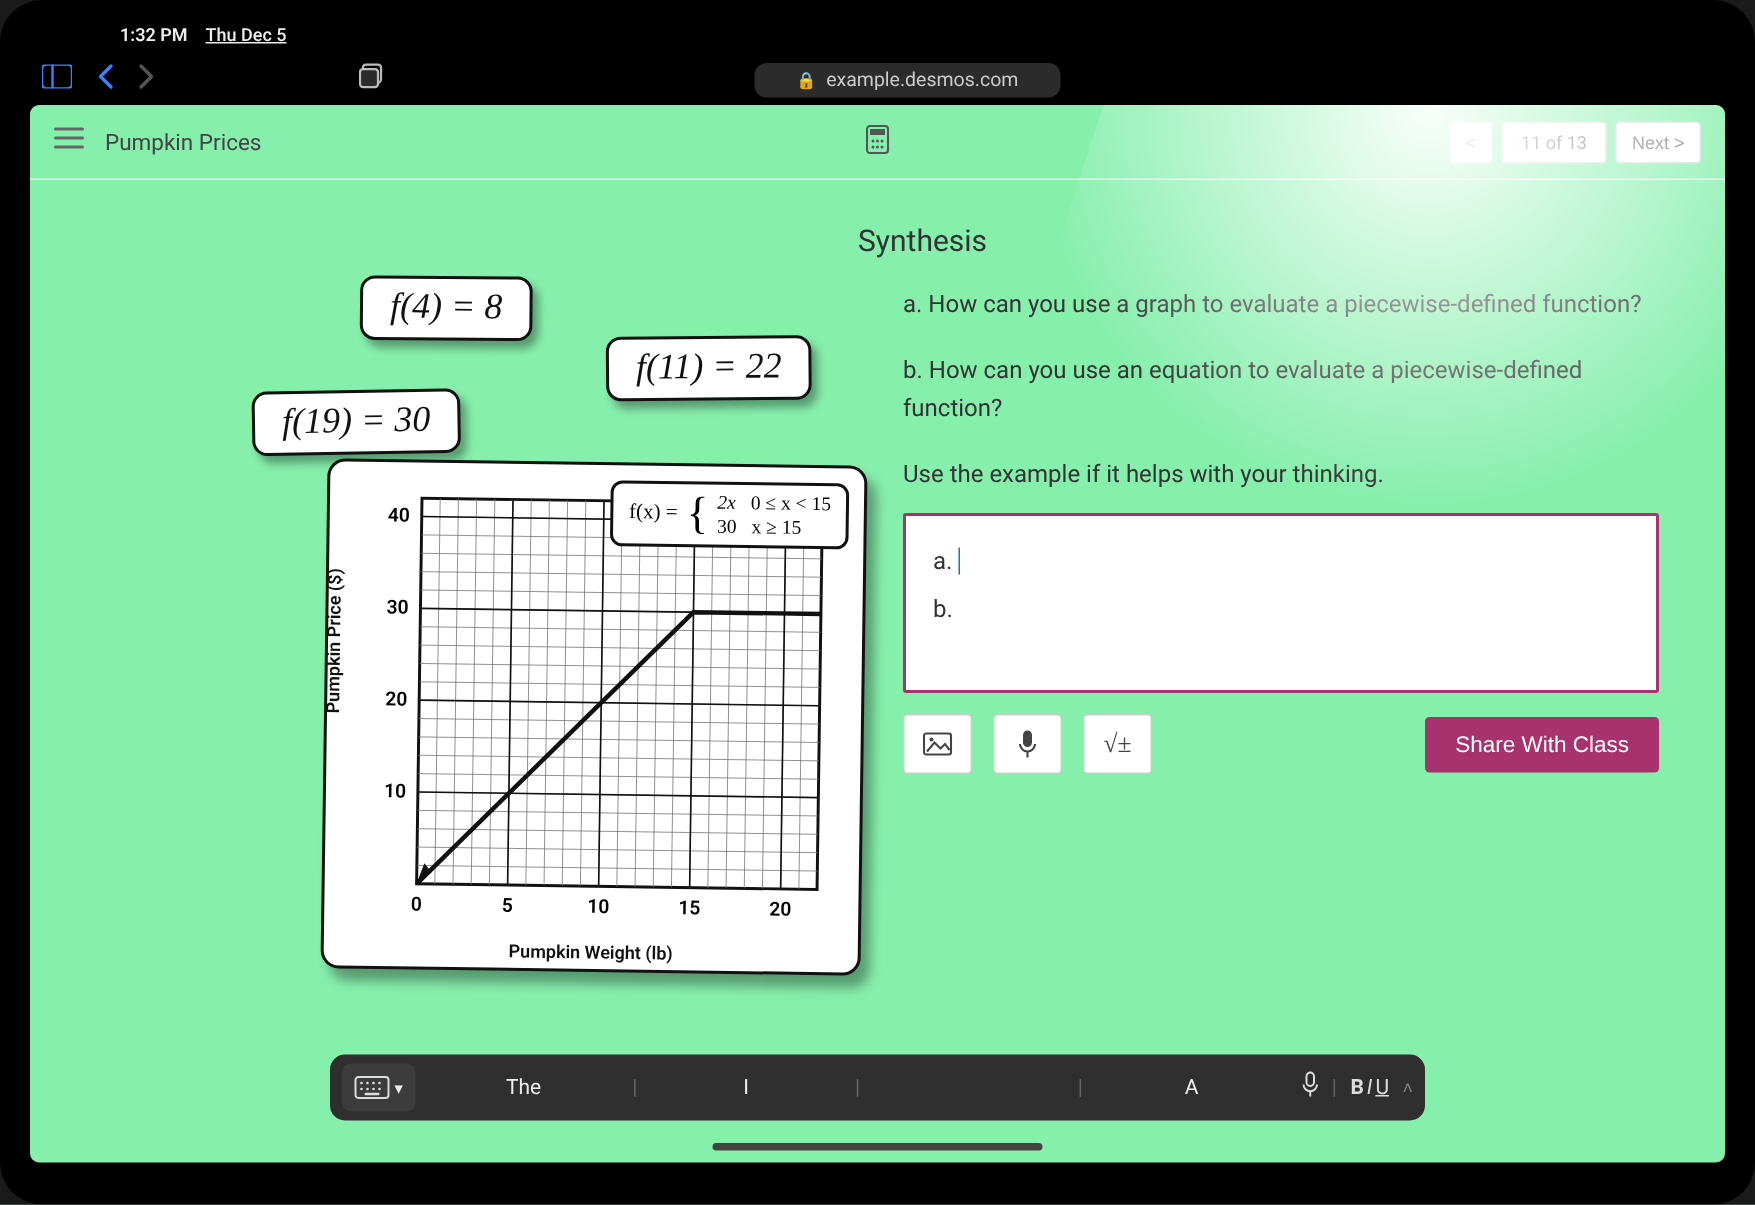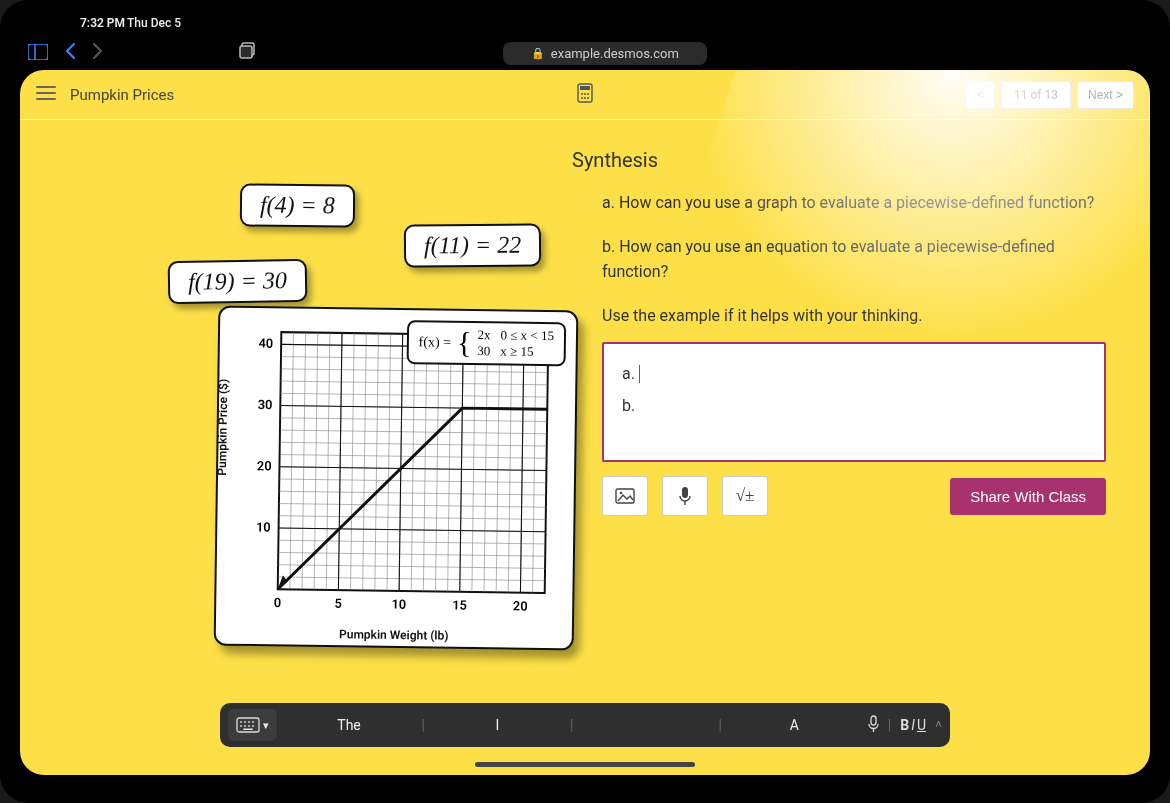--- a/index.html
+++ b/index.html
@@ -1,30 +1,30 @@
 <!DOCTYPE html>
 <html><head>
 <meta charset="utf-8">
 <style>
   * { box-sizing: border-box; margin: 0; padding: 0; }
   html, body { width: 1170px; height: 803px; font-family: -apple-system, BlinkMacSystemFont, "Segoe UI", Roboto, sans-serif; background: #1a1a1a; overflow: hidden; }
   .device-frame { position: relative; width: 1170px; height: 803px; background: #000; border-radius: 28px; padding: 14px 20px; }
   .status-bar { display: flex; align-items: center; color: #eee; font-size: 12px; height: 18px; padding: 0 60px; }
   .status-time { font-weight: 600; }
-  .status-date { margin-left: 2px; font-weight: 500; }
+  .status-date { margin-left: 12px; font-weight: 500; text-decoration: underline; }
   .browser-chrome { display: flex; align-items: center; height: 34px; margin-top: 4px; padding: 0 8px; }
   .chrome-left { display: flex; align-items: center; gap: 16px; width: 200px; }
   .chrome-icon { color: #3b82f6; font-size: 18px; }
   .chrome-back { color: #3b82f6; font-size: 18px; }
   .chrome-fwd { color: #555; font-size: 18px; }
   .url-pill { flex: 1; display: flex; justify-content: center; align-items: center; }
   .url-inner { background: #2b2b2b; color: #ccc; font-size: 13px; padding: 4px 28px; border-radius: 8px; display: flex; align-items: center; gap: 6px; }
   .lock { font-size: 11px; }
   .chrome-right { width: 200px; }
-  .content { background: #fde047; border-radius: 24px; height: calc(100% - 70px); position: relative; overflow: hidden; }
+  .content { background: #86efac; border-radius: 6px; height: calc(100% - 70px); position: relative; overflow: hidden; }
   .glare { position: absolute; top: -140px; right: -80px; width: 520px; height: 520px; background: radial-gradient(circle at 40% 30%, rgba(255,255,255,.95), rgba(255,255,255,0) 55%); transform: rotate(18deg); pointer-events: none; z-index: 50; }
   .top-bar { display: flex; align-items: center; height: 50px; padding: 0 16px; border-bottom: 1px solid #eee; position: relative; }
   .hamburger { width: 22px; color: #666; font-size: 18px; margin-right: 12px; }
   .title-block { flex: 1; }
   .title-main { font-size: 15px; color: #444; }
   .title-sub { font-size: 11px; color: #777; }
   .calc-center { position: absolute; left: 50%; top: 50%; transform: translate(-50%, -50%); font-size: 16px; color: #555; }
   .nav-cluster { display: flex; align-items: center; gap: 6px; }
   .nav-btn { border: 1px solid #ddd; background: #fff; color: #777; font-size: 12px; padding: 6px 10px; border-radius: 3px; display: flex; align-items: center; gap: 4px; }
   .nav-count { border: 1px solid #ddd; background: #fff; color: #777; font-size: 12px; padding: 6px 12px; border-radius: 3px; }
@@ -61,21 +61,21 @@
   .kb-right { display: flex; align-items: center; gap: 8px; margin-left: auto; }
   .kb-biu span { margin: 0 1px; }
   .home-ind { position: absolute; bottom: 8px; left: 50%; transform: translateX(-50%); width: 220px; height: 5px; background: #444; border-radius: 3px; }
 </style>
 </head>
 <body>
 
 <div class="device-frame">
 
   <div class="status-bar">
-    <span class="status-time">7:32 PM</span>
+    <span class="status-time">1:32 PM</span>
     <span class="status-date">Thu Dec 5</span>
   </div>
 
   <div class="browser-chrome">
     <div class="chrome-left">
       <span class="chrome-icon">
         <svg width="20" height="16" viewBox="0 0 20 16">
             <rect x="0" y="0" width="20" height="16" rx="3" fill="none" stroke="#3b82f6" stroke-width="1.6"></rect>
             <line x1="7" y1="0" x2="7" y2="16" stroke="#3b82f6" stroke-width="1.6"></line>
           </svg>
@@ -228,21 +228,21 @@
               <text x="-8" y="16" text-anchor="end" font-size="13" font-weight="600">40</text>
             </g>
           </svg>
           <div class="ylabel">Pumpkin Price ($)</div>
           <div class="xlabel">Pumpkin Weight (lb)</div>
           <div class="piecewise-box">
             <span style="">f(x) =</span>
             <span class="piecewise-brace">{</span>
             <div class="piecewise-rows">
               <div>
-                  <span style="">2x</span>
+                  <span style="font-style:italic">2x</span>
                   <span>0 ≤ x &lt; 15</span>
                 </div>
               <div>
                   <span>30</span>
                   <span style="">x ≥ 15</span>
                 </div>
             </div>
           </div>
         </div>
       </div>

